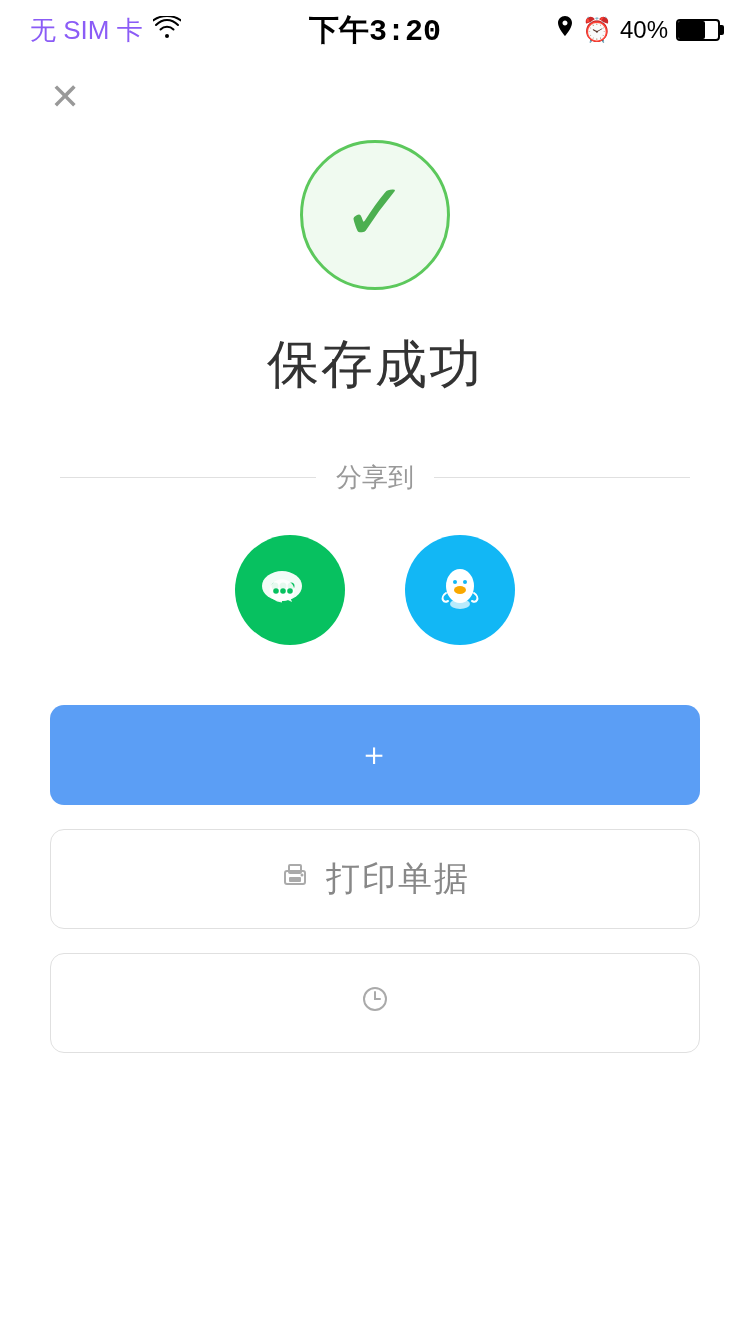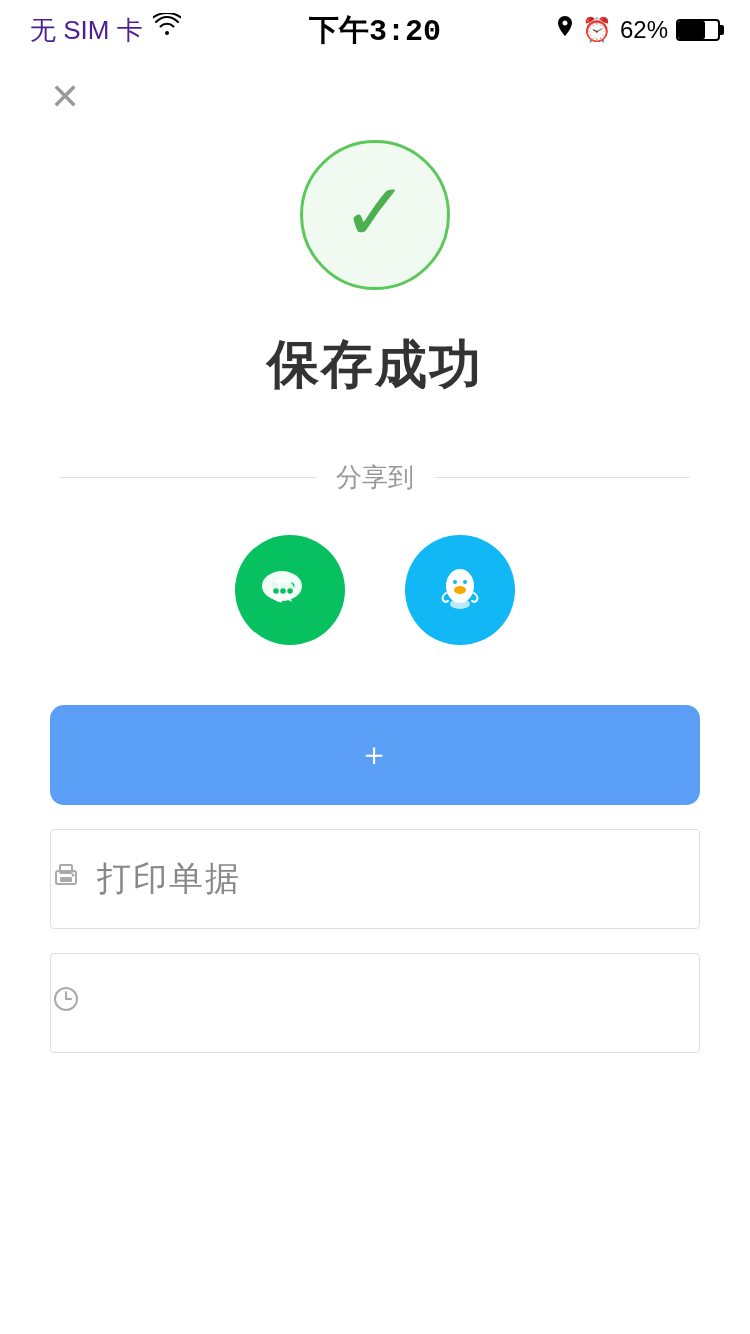--- a/index.html
+++ b/index.html
@@ -19,24 +19,24 @@
       height: 60px;
       display: flex;
       align-items: center;
       justify-content: space-between;
       padding: 0 30px;
       background: #ffffff;
     }
 
     .status-left {
       display: flex;
-      align-items: flex-start;
+      align-items: center;
       gap: 10px;
       font-size: 26px;
-      color: #4c1d95;
+      color: #8b5cf6;
       font-weight: 500;
     }
 
     .wifi-icon {
       font-size: 24px;
     }
 
     .status-center {
       font-size: 30px;
       font-weight: 600;
@@ -128,21 +128,21 @@
     .checkmark {
       color: #4caf50;
       font-size: 80px;
       line-height: 1;
       margin-top: -4px;
     }
 
     
     .success-title {
       font-size: 52px;
-      font-weight: 700;
+      font-weight: 400;
       color: #333;
       margin-bottom: 60px;
       letter-spacing: 2px;
     }
 
     
     .share-section {
       width: 100%;
       display: flex;
       flex-direction: column;
@@ -224,24 +224,24 @@
       color: #fff;
       font-weight: 400;
       letter-spacing: 2px;
     }
 
     .btn-secondary {
       width: 100%;
       height: 100px;
       background: #fff;
       border: 1px solid #e0e0e0;
-      border-radius: 4px;
-      display: flex;
-      align-items: center;
-      justify-content: flex-start;
+      border-radius: 14px;
+      display: flex;
+      align-items: center;
+      justify-content: center;
       gap: 16px;
       cursor: pointer;
       font-size: 34px;
       color: #888;
       font-weight: 400;
       letter-spacing: 2px;
     }
 
     .btn-icon {
       font-size: 32px;
@@ -269,21 +269,21 @@
     </span>
   </div>
   <div class="status-center">下午3:20</div>
   <div class="status-right">
     <span>
       <svg width="18" height="22" viewBox="0 0 18 22" fill="#000">
         <path d="M9 0C5.1 0 2 3.1 2 7c0 5.2 7 13 7 13s7-7.8 7-13c0-3.9-3.1-7-7-7zm0 9.5C7.6 9.5 6.5 8.4 6.5 7S7.6 4.5 9 4.5 11.5 5.6 11.5 7 10.4 9.5 9 9.5z"></path>
       </svg>
     </span>
     <span>⏰</span>
-    <span>62%</span>
+    <span>40%</span>
     <div class="battery-icon">
       <div class="battery-fill"></div>
     </div>
   </div>
 </div>
 
 <div class="close-btn">
   <span class="close-x">✕</span>
 </div>
 

